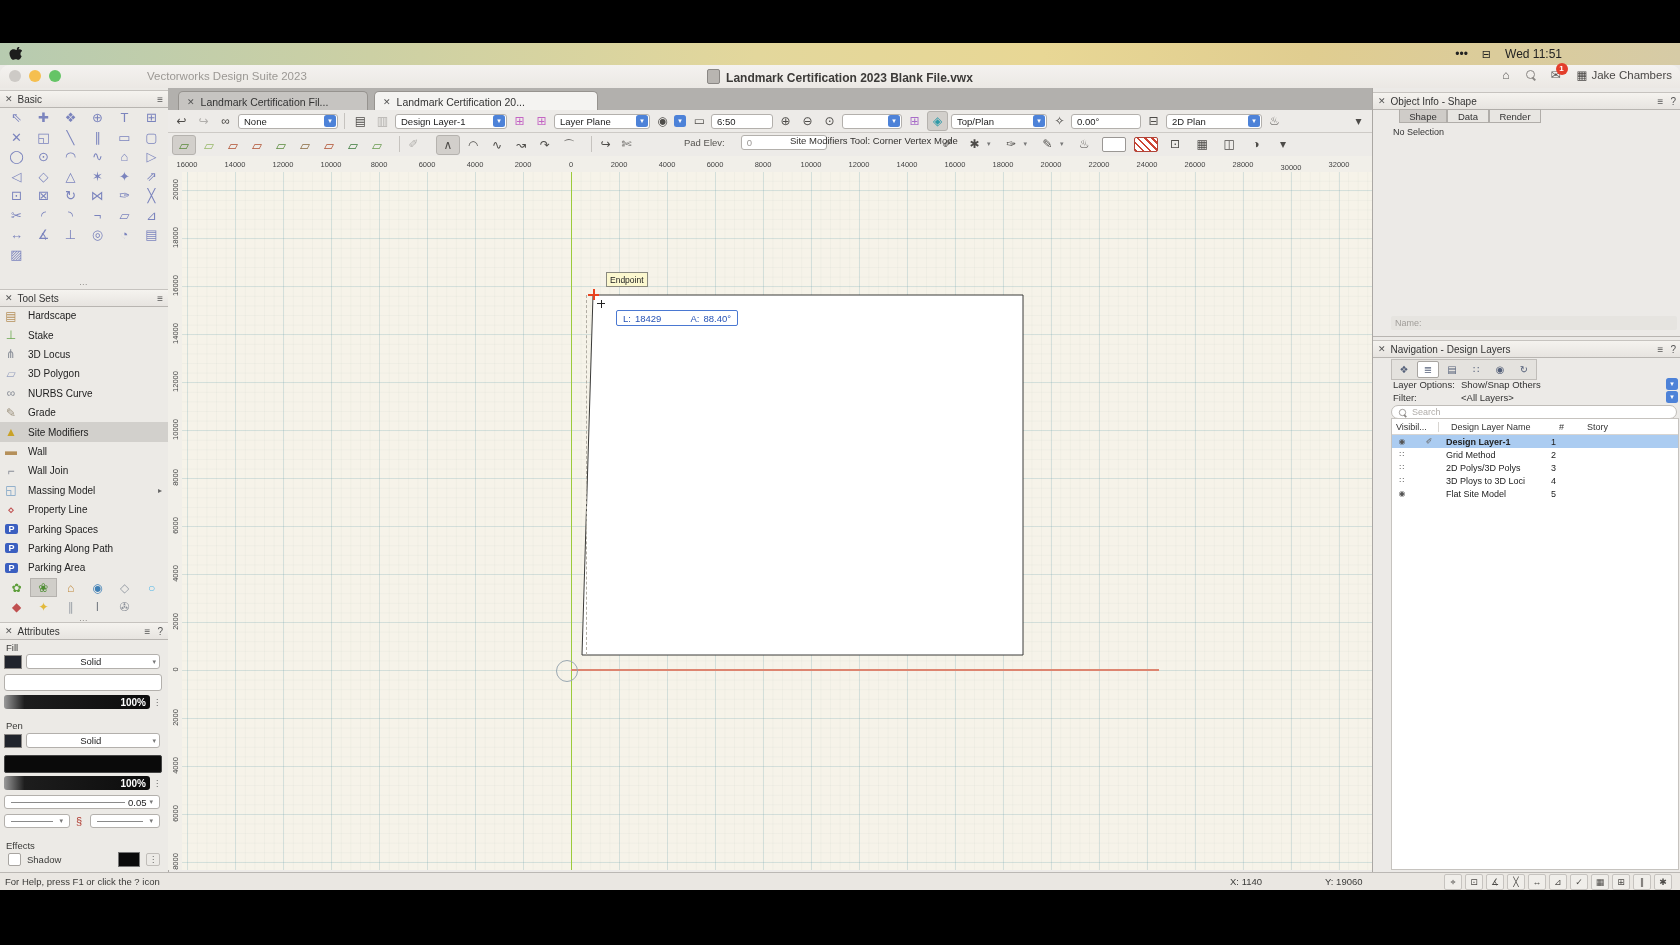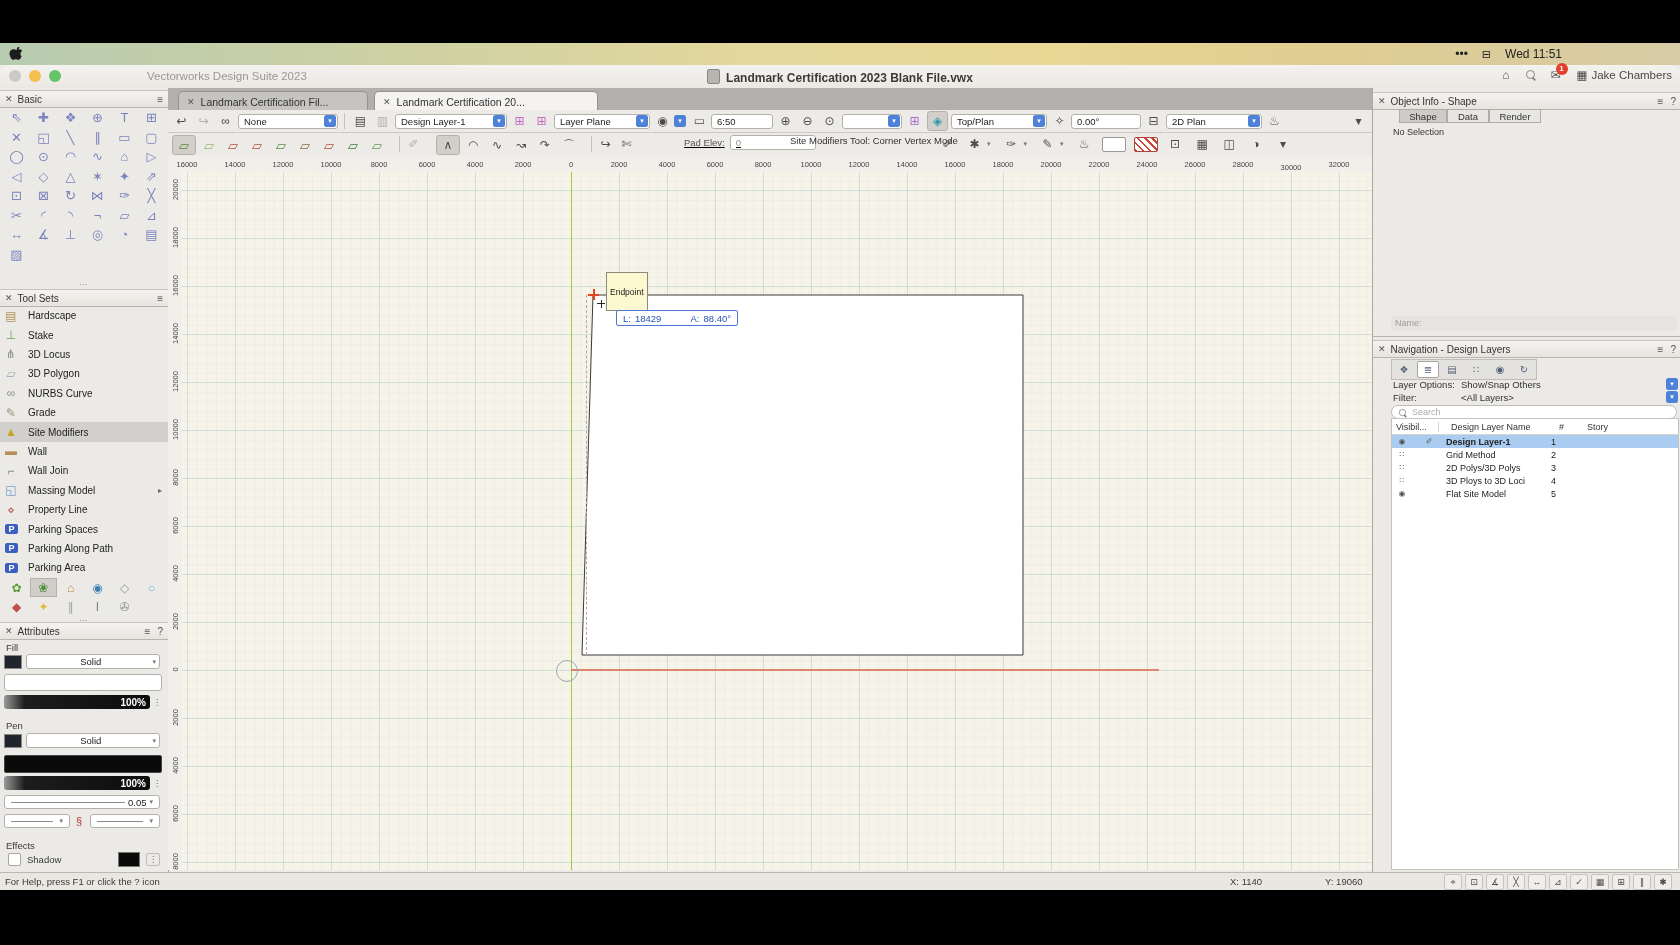--- a/index.html
+++ b/index.html
@@ -65,21 +65,21 @@
       linear-gradient(to bottom, rgba(110,165,180,.22) 1px, transparent 1px),
       linear-gradient(to right, rgba(150,170,160,.07) 1px, transparent 1px),
       linear-gradient(to bottom, rgba(150,170,160,.07) 1px, transparent 1px);
     background-size:48px 48px,48px 48px,9.6px 9.6px,9.6px 9.6px;
     background-position:389px 498px,389px 498px,389px 498px,389px 498px;}
   #axis-green{left:389px;top:0;width:1px;height:698px;background:#9ccb3b;}
   #edge-salmon{left:389px;top:497px;width:588px;height:2px;background:#dd8570;}
   #origin-circle{left:374px;top:488px;width:20px;height:20px;border:1px solid #9aa8b2;border-radius:50%;}
   #guide-dash{left:404px;top:123px;width:0;height:360px;border-left:1px dashed #b0aca2;}
   #endpoint-tip{left:424px;top:100px;height:13px;background:#fcf8cf;border:1px solid #8a8a80;font-size:8.5px;
-    color:#222;display:flex;align-items:center;padding:12px 3px;}
+    color:#222;display:flex;align-items:center;padding:0 3px;}
   #readout{left:434px;top:138px;width:122px;height:16px;background:#fff;border:1.5px solid #4a78d2;border-radius:2px;
     display:flex;align-items:center;font-size:9.5px;color:#2753b5;padding:0 6px;box-sizing:border-box;gap:4px;}
   #readout .gap{flex:1;}
   .crossr{position:absolute;background:#e8431f;}
   .crossb{position:absolute;background:#222;}
   
   .rlbl{position:absolute;font-size:9.5px;color:#333;}
   .seg{position:absolute;height:14px;border:1px solid #b0ada9;background:#e8e6e2;font-size:9.5px;color:#333;
     display:flex;align-items:center;justify-content:center;box-sizing:border-box;}
   .seg.on{background:#cfccc8;}
@@ -427,21 +427,21 @@
         <span class="tbi" style="width: 22px;">∿</span>
         <span class="tbi" style="width: 22px;">↝</span>
         <span class="tbi" style="width: 22px;">↷</span>
         <span class="tbi" style="width: 22px;">⌒</span>
       </div>
     <div class="vsep abs" style="left:420px;top:3px;"></div>
     <div class="t2grp" style="left:428px;">
       <span class="tbi">↪</span>
       <span class="tbi">✄</span>
     </div>
-    <div class="t2grp" style="left:516px;gap:5px;text-decoration:underline;">
+    <div class="t2grp" style="left:516px;gap:16px;">
       <span style="font-size:9.5px;color:#55534f;">Pad Elev:</span>
       <span class="dd" style="width:86px;">
           <span class="lbl" style="color:#9a9794;">0</span>
         </span>
     </div>
     <div class="t2grp" style="left:622px;">
       <span style="font-size:9.5px;color:#33312f;">Site Modifiers Tool: Corner Vertex Mode</span>
     </div>
     <div class="t2grp" id="t2-right" style="left:770px;gap:8px;">
         <span style="display: flex; align-items: center;">

